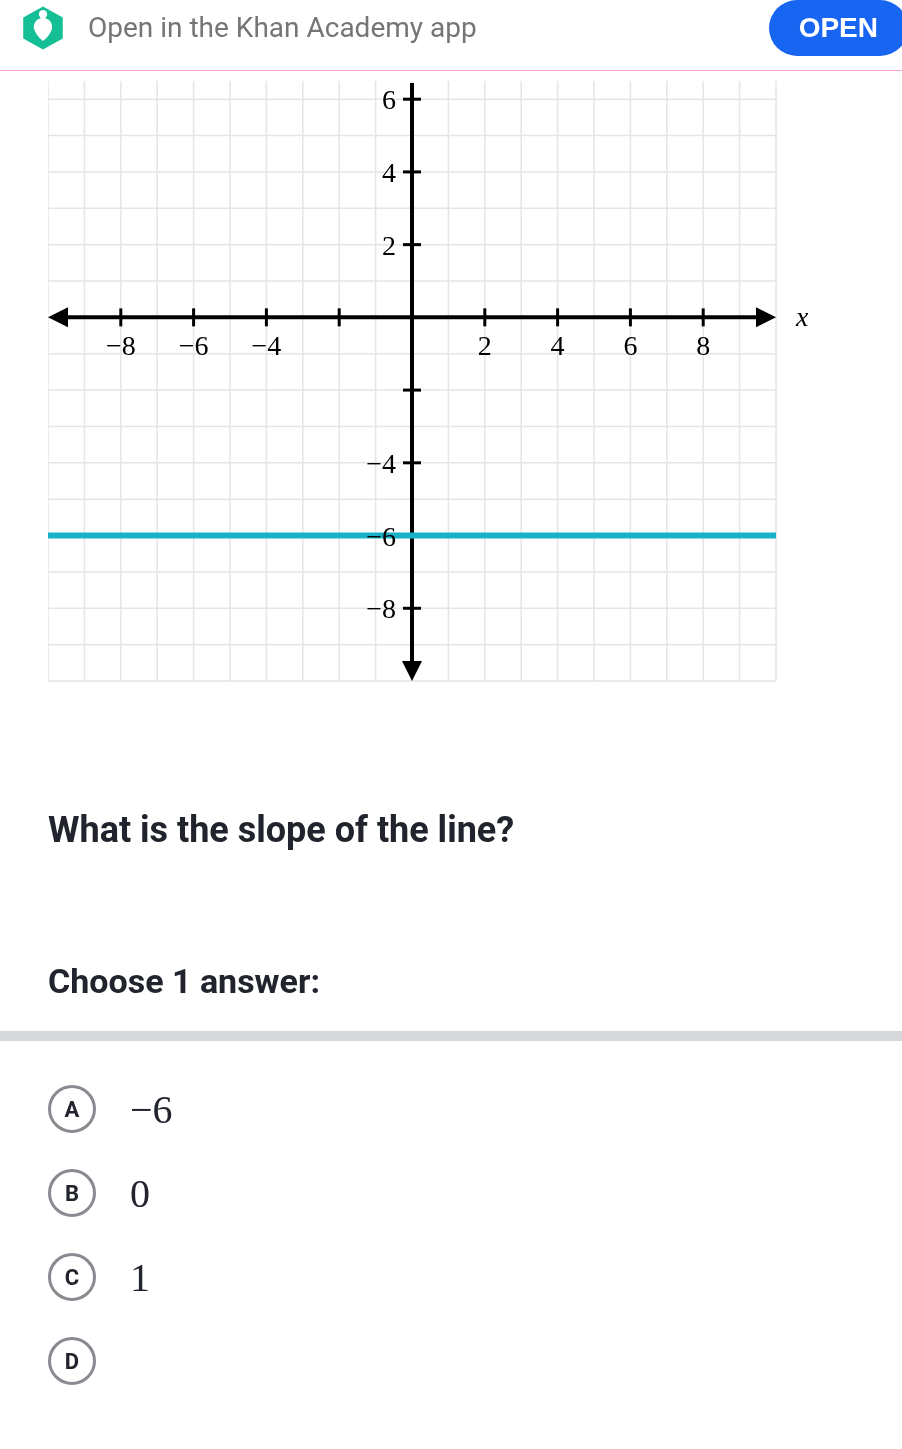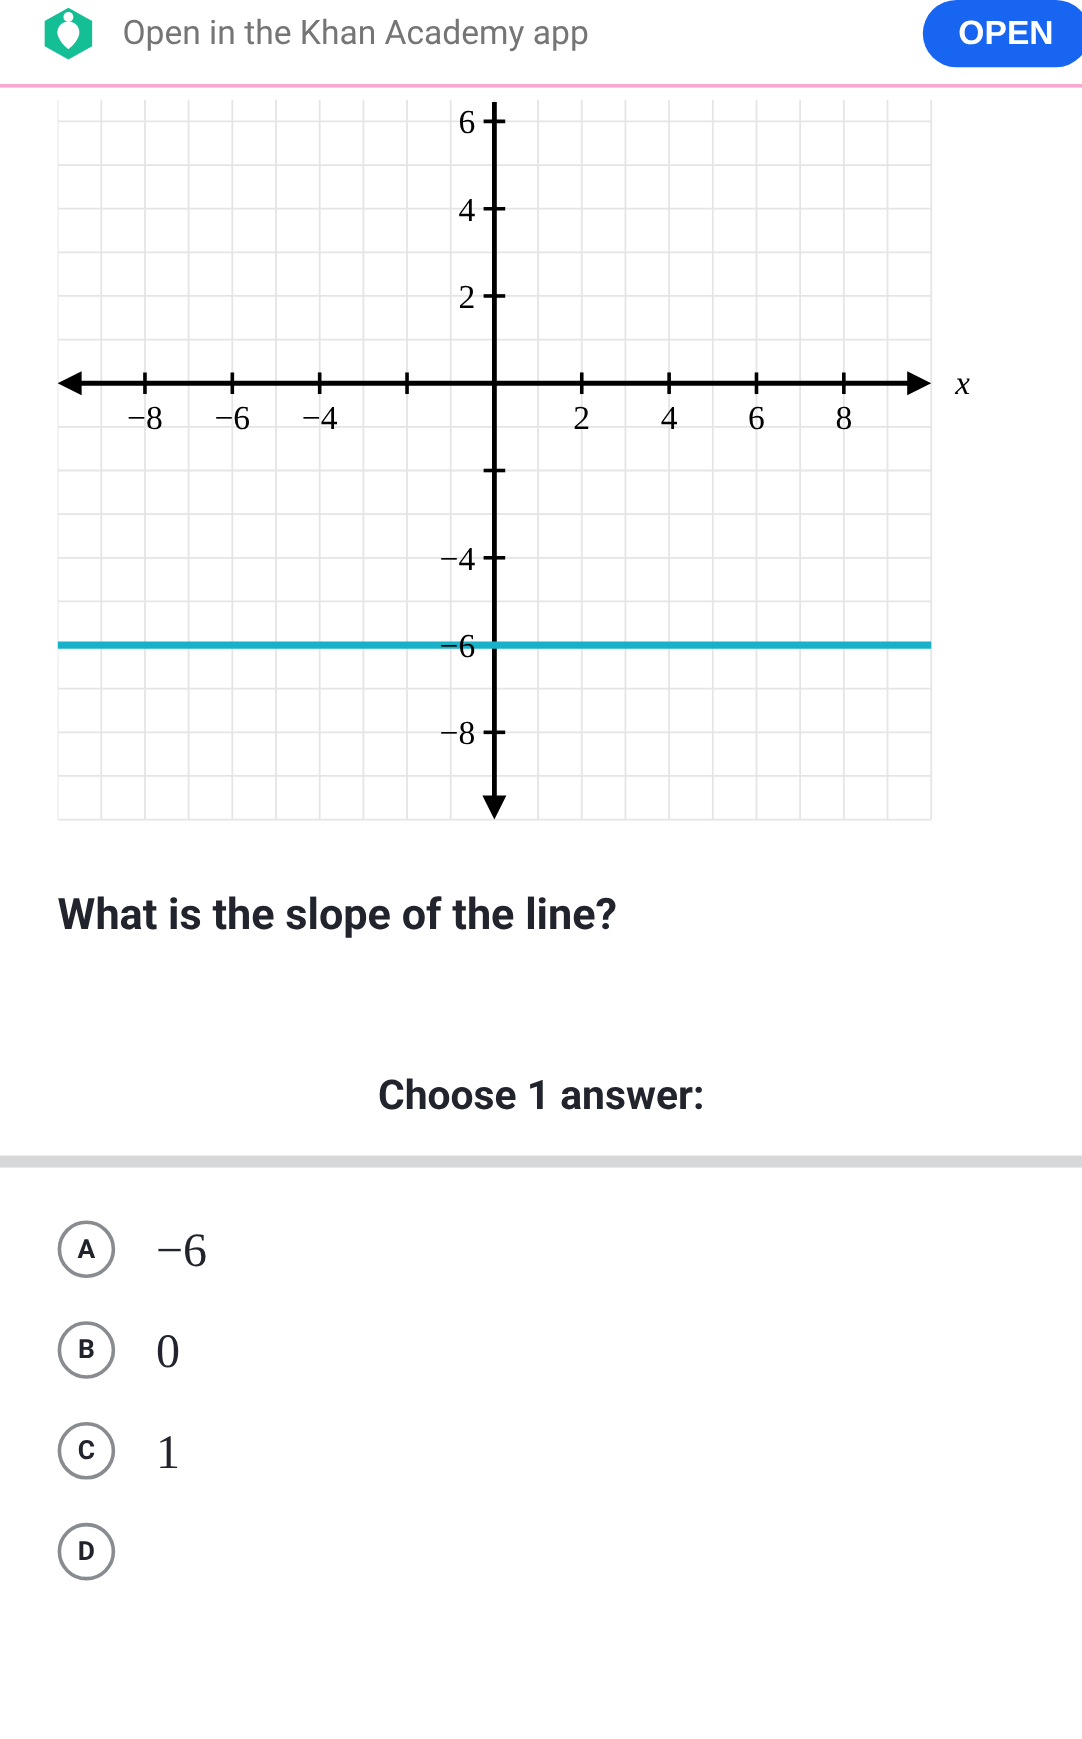--- a/index.html
+++ b/index.html
@@ -5,22 +5,22 @@
     * { box-sizing: border-box; margin: 0; padding: 0; }
     body {
       font-family: -apple-system, BlinkMacSystemFont, "Segoe UI", Roboto, Helvetica, Arial, sans-serif;
       background: #fff;
       width: 902px;
       overflow: hidden;
     }
     .app-banner {
       display: flex;
       align-items: center;
-      padding: 0 14px 14px 28px;
-      border-bottom: 3px solid #f9a8d4;
+      padding: 0 14px 14px 14px;
+      border-bottom: 1px solid #f9a8d4;
       gap: 16px;
     }
     .logo-wrap {
       width: 58px; height: 46px;
       display: flex; align-items: center; justify-content: center;
       background: #fff;
       border-radius: 10px;
     }
     .logo-svg { width:46px; height:46px; }
     .banner-text { flex:1; line-height:1.3; }
@@ -28,26 +28,25 @@
     .open-btn {
       background:#1865f2; color:#fff; font-weight:700;
       font-size:28px; padding:12px 30px; border-radius:40px;
       border:none; cursor:pointer; margin-right:-20px;
     }
     .content { padding: 0 48px; }
     .chart-wrap { padding-top:10px; position:relative; }
     .chart-svg { display:block; }
     .question {
       font-size:36px; font-weight:700; color:#21242c;
-      margin-top:38px; margin-bottom:110px;
+      margin-top:108px; margin-bottom:110px;
     }
     .choose {
       font-size:34px; font-weight:700; color:#21242c;
       margin-bottom:30px;
-      text-align:center;
     }
     .divider {
       height:10px; background:#d6d8da; width:calc(100% + 0px);
       margin-left:-48px; margin-right:-18px;
       width:auto;
       margin-bottom:26px;
     }
     .options { padding-left:0px; }
     .option {
       display:flex; align-items:center; gap:34px;

